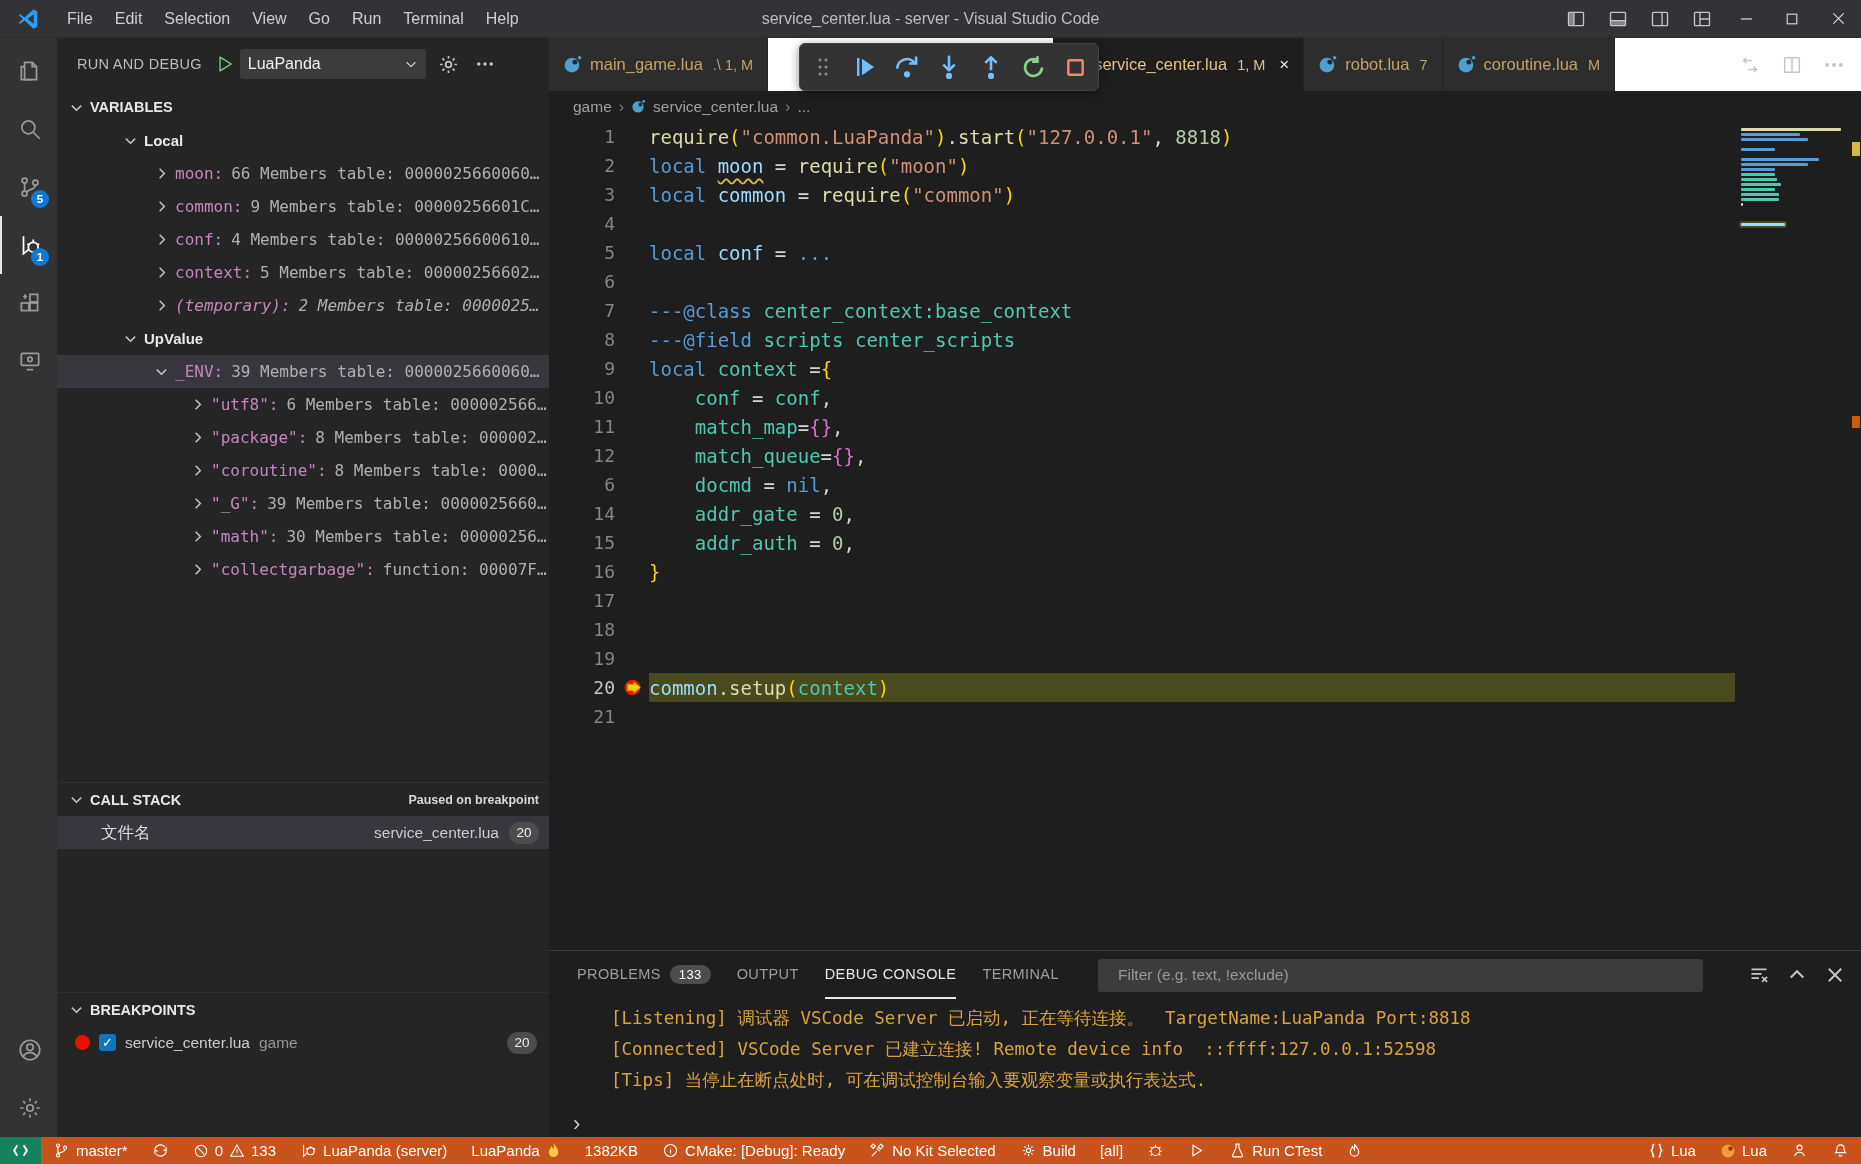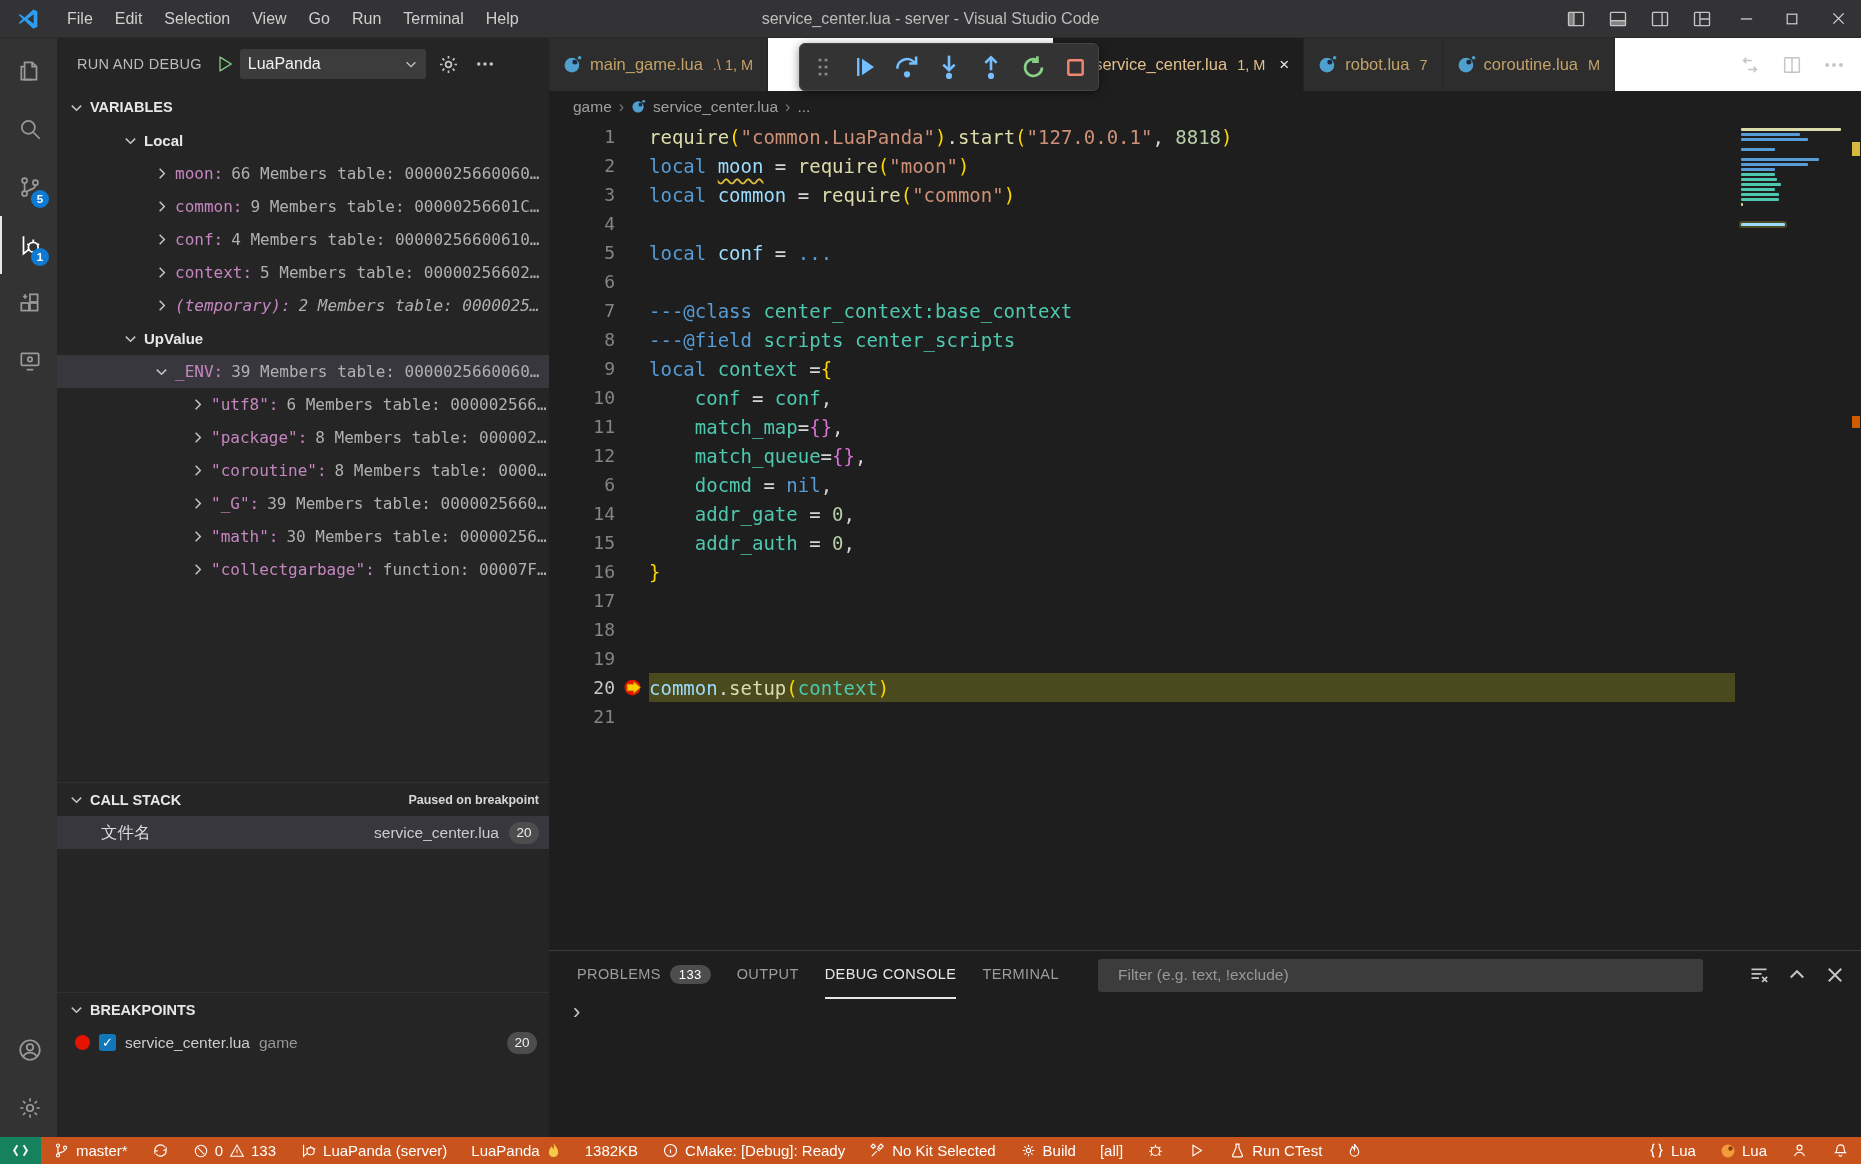--- a/index.html
+++ b/index.html
@@ -789,20 +789,25 @@
                 <path d="M3 10l5-5 5 5" fill="none" stroke="currentColor" stroke-width="1.6"></path>
               </svg>
             </span>
           <span>
               <svg width="20" height="20" viewBox="0 0 16 16">
                 <path d="M3 3l10 10M13 3L3 13" stroke="currentColor" stroke-width="1.5"></path>
               </svg>
             </span>
         </div>
       </div>
+      <div class="console">
+          <div class="con-line">[Listening] 调试器 VSCode Server 已启动, 正在等待连接。  TargetName:LuaPanda Port:8818</div>
+          <div class="con-line">[Connected] VSCode Server 已建立连接! Remote device info  ::ffff:127.0.0.1:52598</div>
+          <div class="con-line">[Tips] 当停止在断点处时, 可在调试控制台输入要观察变量或执行表达式.</div>
+        </div>
       <div class="prompt-row">
         <span style="font-size:22px;line-height:20px">›</span>
       </div>
     </div>
   </div>
 </div>
 
 <div class="statusbar">
     <div class="sb-item sb-remote">
       <span class="sb-ico">

